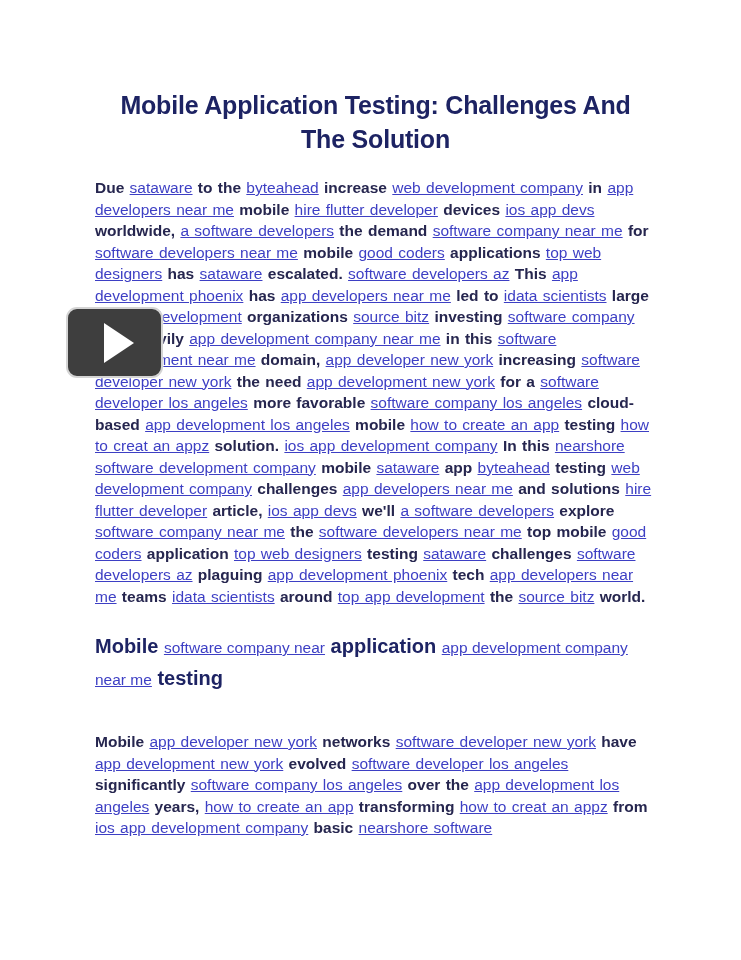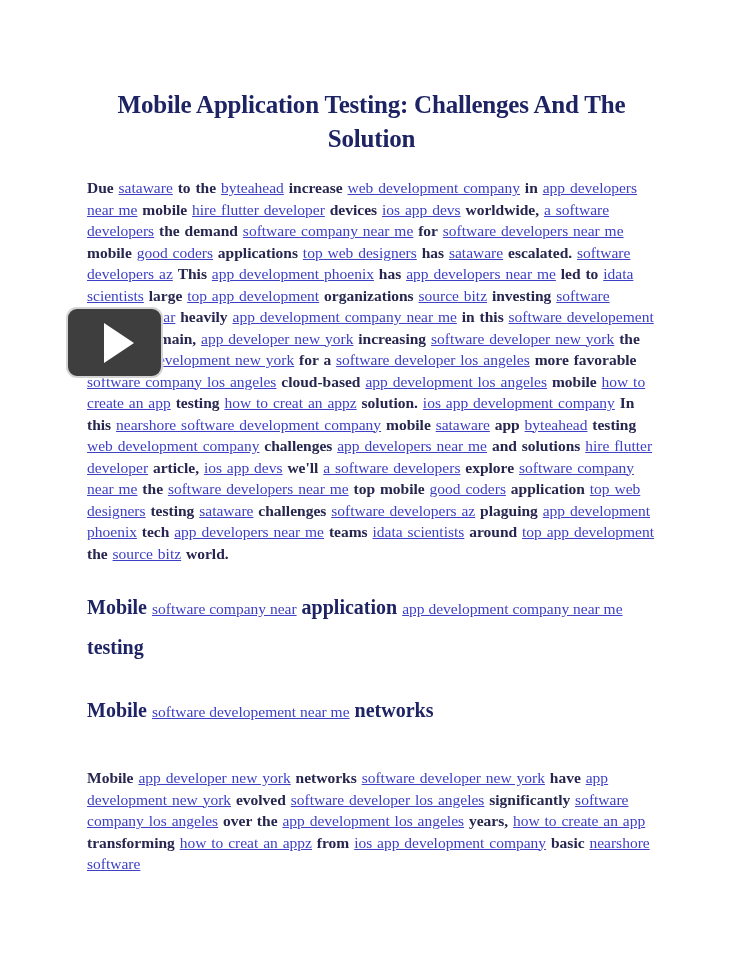--- a/index.html
+++ b/index.html
@@ -11,22 +11,23 @@
     --play-border:#d4d4d4;
     --play-icon:#ffffff;
   }
   *{box-sizing:border-box;}
   html,body{margin:0;padding:0;background:var(--page-bg);}
   .page{
     position:relative;
     width:741px;
     height:960px;
     background:var(--page-bg);
-    font-family:Liberation Serif, serif;
+    font-family:Liberation Sans, sans-serif;
     overflow:hidden;
+    padding-left:8px;
   }
   .content{
     padding:88px 85px 0 87px;
   }
   h1.title{
     margin:0 auto 21px auto;
     max-width:530px;
     text-align:center;
     font-size:25px;
     line-height:34px;
@@ -45,21 +46,21 @@
   .para .lnk,
   .subheading .lnk{
     color:var(--link-color);
     font-weight:400;
     text-decoration:underline;
     cursor:pointer;
   }
   h2.subheading{
     margin:24px 0 0 0;
     font-size:20px;
-    line-height:39px;
+    line-height:31px;
     font-weight:700;
     color:var(--title-color);
   }
   h2.subheading .lnk{font-size:15.5px;}
   .para-2{margin-top:36px;}
   .play-button{
     position:absolute;
     left:66px;
     top:307px;
     width:97px;
@@ -85,21 +86,20 @@
 <body>
 
 <div class="page">
   <div class="content">
     <h1 class="title">Mobile Application Testing: Challenges And The Solution</h1>
 
     <p class="para para-1"><span class="bld">Due</span> <a href="#" class="lnk">sataware</a> <span class="bld">to the</span> <a href="#" class="lnk">byteahead</a> <span class="bld">increase</span> <a href="#" class="lnk">web development company</a> <span class="bld">in</span> <a href="#" class="lnk">app developers near me</a> <span class="bld">mobile</span> <a href="#" class="lnk">hire flutter developer</a> <span class="bld">devices</span> <a href="#" class="lnk">ios app devs</a> <span class="bld">worldwide,</span> <a href="#" class="lnk">a software developers</a> <span class="bld">the demand</span> <a href="#" class="lnk">software company near me</a> <span class="bld">for</span> <a href="#" class="lnk">software developers near me</a> <span class="bld">mobile</span> <a href="#" class="lnk">good coders</a> <span class="bld">applications</span> <a href="#" class="lnk">top web designers</a> <span class="bld">has</span> <a href="#" class="lnk">sataware</a> <span class="bld">escalated.</span> <a href="#" class="lnk">software developers az</a> <span class="bld">This</span> <a href="#" class="lnk">app development phoenix</a> <span class="bld">has</span> <a href="#" class="lnk">app developers near me</a> <span class="bld">led to</span> <a href="#" class="lnk">idata scientists</a> <span class="bld">large</span> <a href="#" class="lnk">top app development</a> <span class="bld">organizations</span> <a href="#" class="lnk">source bitz</a> <span class="bld">investing</span> <a href="#" class="lnk">software company near</a> <span class="bld">heavily</span> <a href="#" class="lnk">app development company near me</a> <span class="bld">in this</span> <a href="#" class="lnk">software developement near me</a> <span class="bld">domain,</span> <a href="#" class="lnk">app developer new york</a> <span class="bld">increasing</span> <a href="#" class="lnk">software developer new york</a> <span class="bld">the need</span> <a href="#" class="lnk">app development new york</a> <span class="bld">for a</span> <a href="#" class="lnk">software developer los angeles</a> <span class="bld">more favorable</span> <a href="#" class="lnk">software company los angeles</a> <span class="bld">cloud-based</span> <a href="#" class="lnk">app development los angeles</a> <span class="bld">mobile</span> <a href="#" class="lnk">how to create an app</a> <span class="bld">testing</span> <a href="#" class="lnk">how to creat an appz</a> <span class="bld">solution.</span> <a href="#" class="lnk">ios app development company</a> <span class="bld">In this</span> <a href="#" class="lnk">nearshore software development company</a> <span class="bld">mobile</span> <a href="#" class="lnk">sataware</a> <span class="bld">app</span> <a href="#" class="lnk">byteahead</a> <span class="bld">testing</span> <a href="#" class="lnk">web development company</a> <span class="bld">challenges</span> <a href="#" class="lnk">app developers near me</a> <span class="bld">and solutions</span> <a href="#" class="lnk">hire flutter developer</a> <span class="bld">article,</span> <a href="#" class="lnk">ios app devs</a> <span class="bld">we'll</span> <a href="#" class="lnk">a software developers</a> <span class="bld">explore</span> <a href="#" class="lnk">software company near me</a> <span class="bld">the</span> <a href="#" class="lnk">software developers near me</a> <span class="bld">top mobile</span> <a href="#" class="lnk">good coders</a> <span class="bld">application</span> <a href="#" class="lnk">top web designers</a> <span class="bld">testing</span> <a href="#" class="lnk">sataware</a> <span class="bld">challenges</span> <a href="#" class="lnk">software developers az</a> <span class="bld">plaguing</span> <a href="#" class="lnk">app development phoenix</a> <span class="bld">tech</span> <a href="#" class="lnk">app developers near me</a> <span class="bld">teams</span> <a href="#" class="lnk">idata scientists</a> <span class="bld">around</span> <a href="#" class="lnk">top app development</a> <span class="bld">the</span> <a href="#" class="lnk">source bitz</a> <span class="bld">world.</span> </p>
 
     <h2 class="subheading"><span class="bld">Mobile</span> <a href="#" class="lnk">software company near</a> <span class="bld">application</span> <a href="#" class="lnk">app development company near me</a> <span class="bld">testing</span> </h2>
 
-    <h2 class="subheading"><span class="bld">Mobile</span> <a href="#" class="lnk">software developement near me</a> <span class="bld">networks</span> </h2>
 
     <p class="para para-2"><span class="bld">Mobile</span> <a href="#" class="lnk">app developer new york</a> <span class="bld">networks</span> <a href="#" class="lnk">software developer new york</a> <span class="bld">have</span> <a href="#" class="lnk">app development new york</a> <span class="bld">evolved</span> <a href="#" class="lnk">software developer los angeles</a> <span class="bld">significantly</span> <a href="#" class="lnk">software company los angeles</a> <span class="bld">over the</span> <a href="#" class="lnk">app development los angeles</a> <span class="bld">years,</span> <a href="#" class="lnk">how to create an app</a> <span class="bld">transforming</span> <a href="#" class="lnk">how to creat an appz</a> <span class="bld">from</span> <a href="#" class="lnk">ios app development company</a> <span class="bld">basic</span> <a href="#" class="lnk">nearshore software</a> </p>
   </div>
 
   <div class="play-button">
     <div class="play-triangle"></div>
   </div>
 </div>
 
 </body></html>

